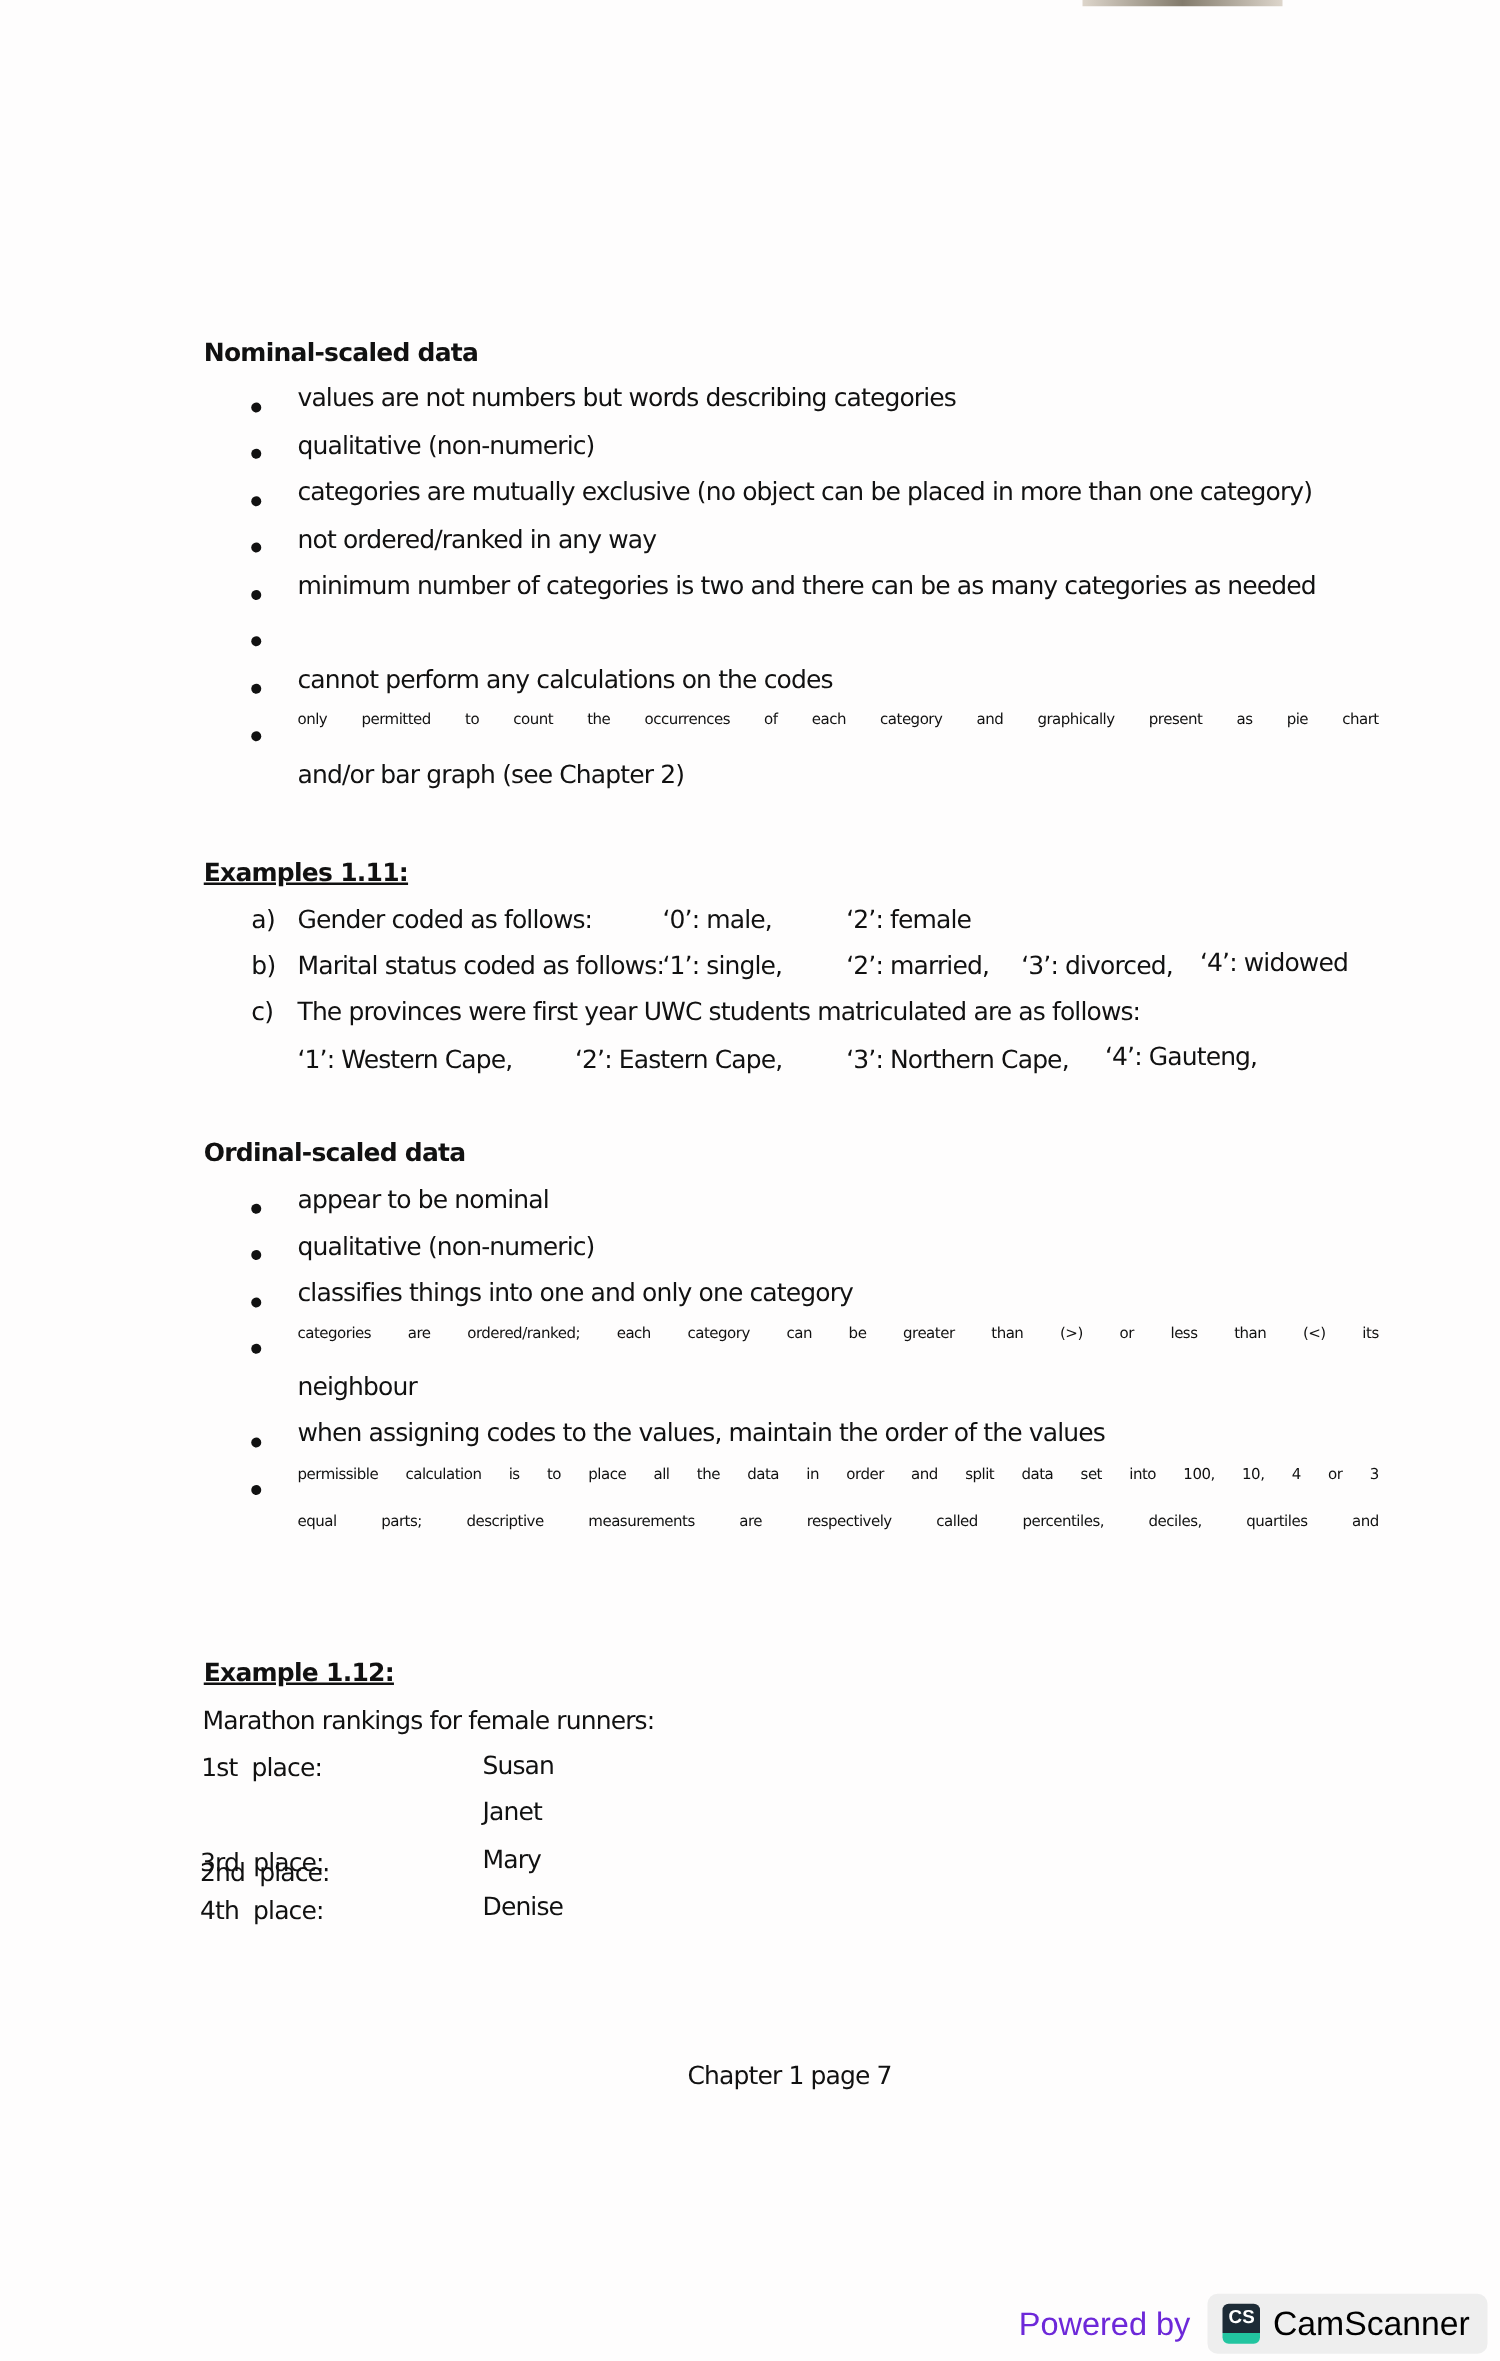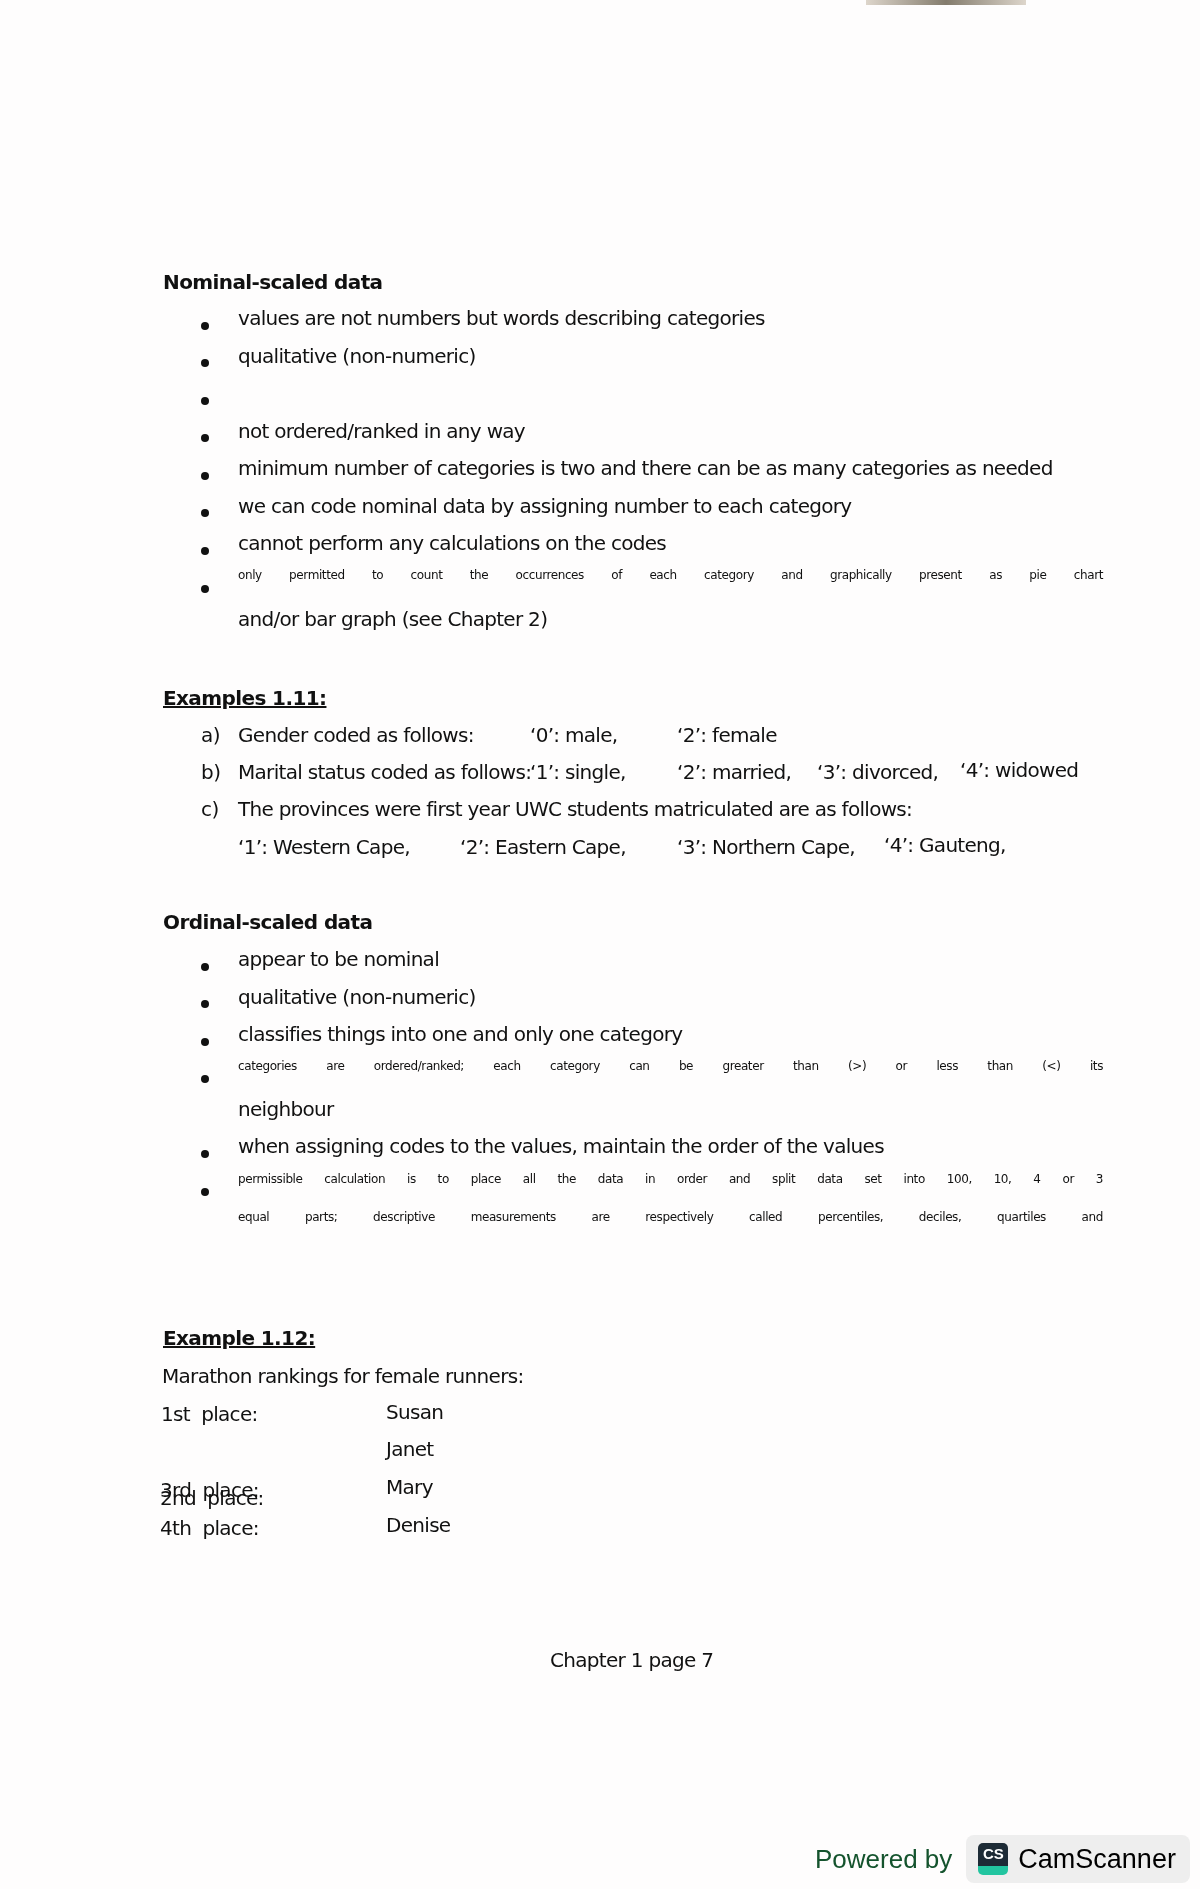--- a/index.html
+++ b/index.html
@@ -92,21 +92,21 @@
       position: absolute;
       left: 815px;
       top: 1835px;
       height: 48px;
       display: flex;
       align-items: center;
     }
     .powered {
       font-family: "Liberation Sans", sans-serif;
       font-size: 26px;
-      color: #14532d;
+      color: #6d28d9;
       margin-right: 14px;
     }
     .cs-badge {
       display: flex;
       align-items: center;
       background: #eeeeee;
       border-radius: 8px;
       height: 48px;
       padding: 0 14px 0 12px;
     }
@@ -140,29 +140,29 @@
 
   <div class="heading" style="top:270px;">Nominal-scaled data</div>
 
   <div class="bullet" style="top:322px;"></div>
   <div class="line" style="left:238px; top:306px;">values are not numbers but words describing categories</div>
 
   <div class="bullet" style="top:359px;"></div>
   <div class="line" style="left:238px; top:344px;">qualitative (non-numeric)</div>
 
   <div class="bullet" style="top:397px;"></div>
+  <div class="line" style="left:238px; top:381px;">categories are mutually exclusive (no object can be placed in more than one category)</div>
 
   <div class="bullet" style="top:434px;"></div>
   <div class="line" style="left:238px; top:419px;">not ordered/ranked in any way</div>
 
   <div class="bullet" style="top:472px;"></div>
   <div class="line" style="left:238px; top:456px;">minimum number of categories is two and there can be as many categories as needed</div>
 
   <div class="bullet" style="top:509px;"></div>
-  <div class="line" style="left:238px; top:494px;">we can code nominal data by assigning number to each category</div>
 
   <div class="bullet" style="top:547px;"></div>
   <div class="line" style="left:238px; top:531px;">cannot perform any calculations on the codes</div>
 
   <div class="bullet" style="top:585px;"></div>
   <div class="justify" style="top:568px;">only permitted to count the occurrences of each category and graphically present as pie chart</div>
   <div class="line" style="left:238px; top:607px;">and/or bar graph (see Chapter 2)</div>
 
   <div class="example-heading" style="top:686px;">Examples 1.11:</div>
 

